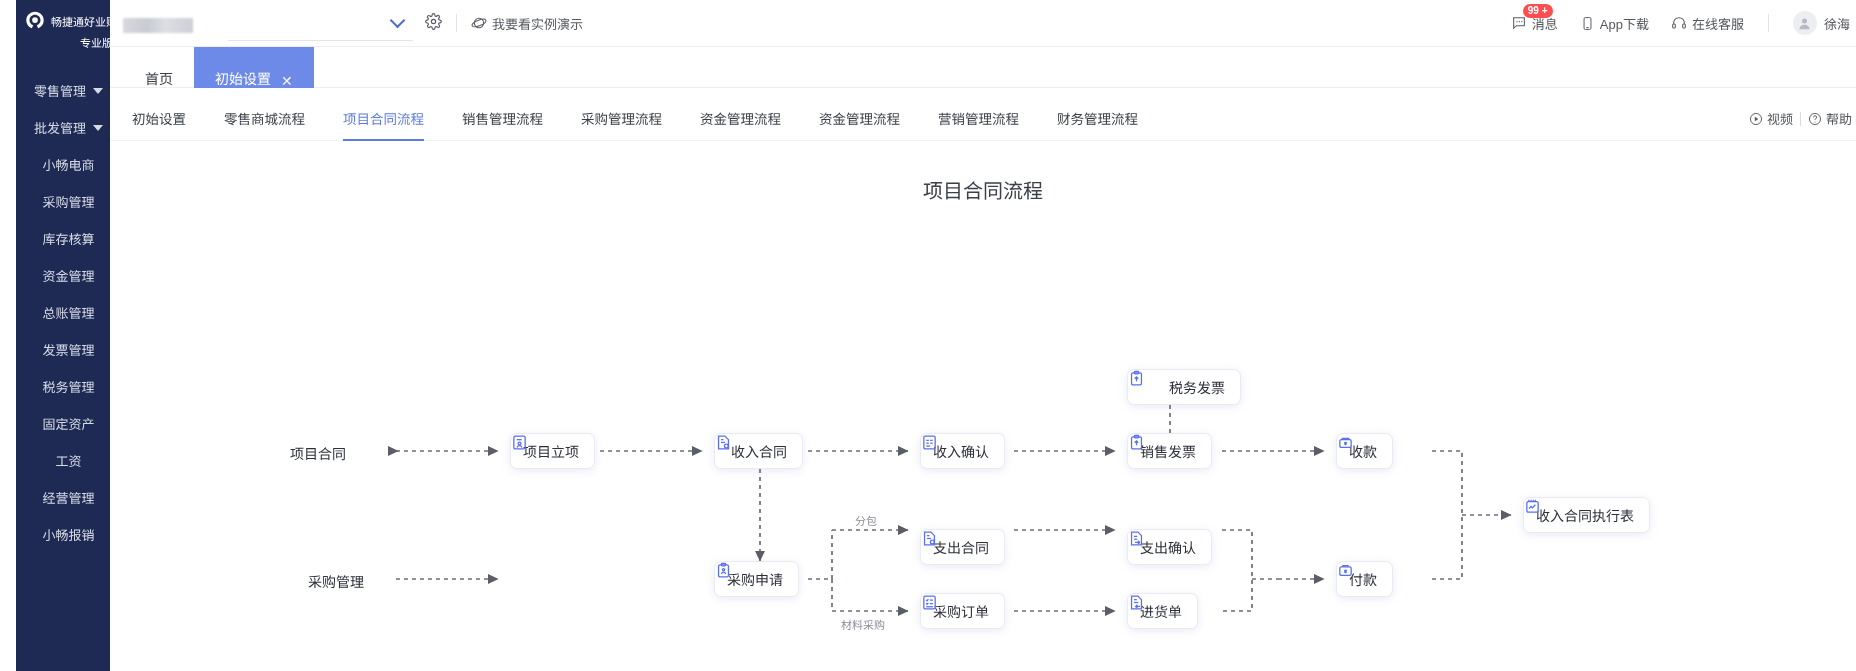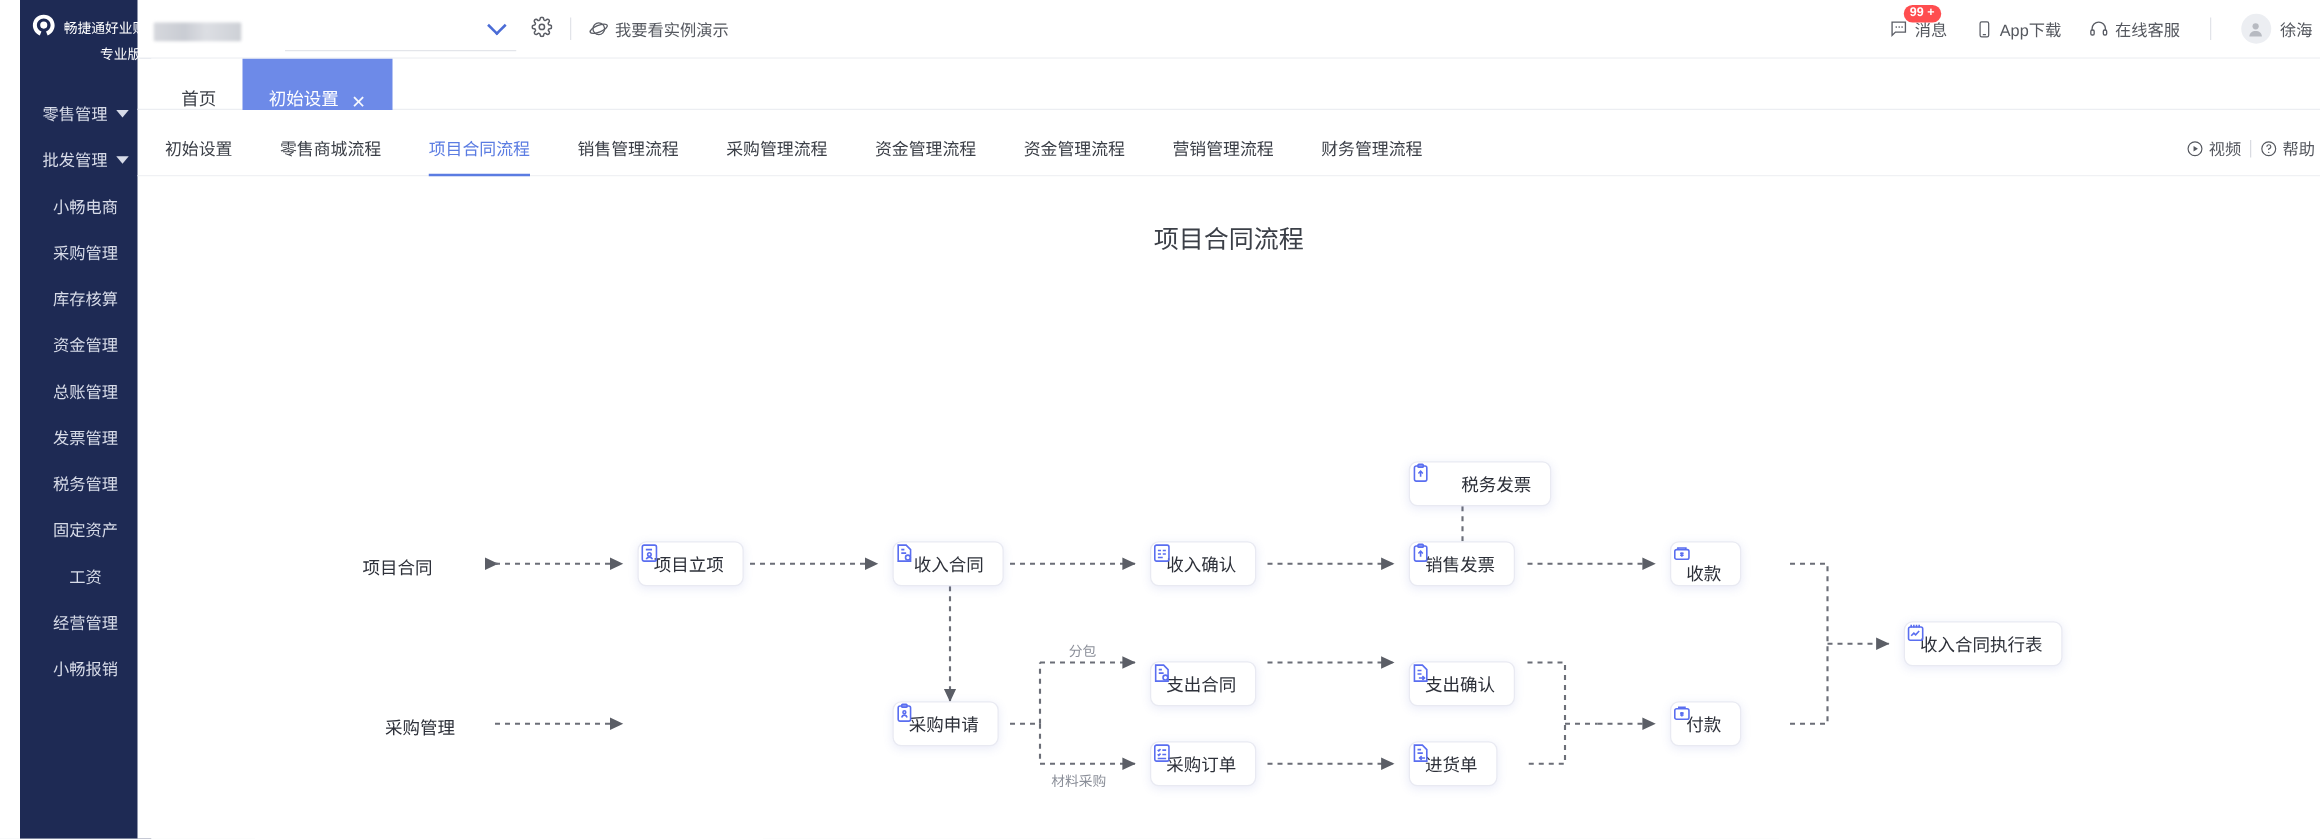--- a/index.html
+++ b/index.html
@@ -449,21 +449,21 @@
       <div class="node" style="left:1017px; top:163px;padding-left:41px;">
         <svg class="ico" viewBox="0 0 24 24" fill="none" stroke="#5a6ef0" stroke-width="1.8">
           <rect x="5" y="4" width="14" height="17" rx="2"></rect>
             <rect x="9" y="2" width="6" height="3.4" rx="1"></rect>
             <path d="M12 16V10"></path>
             <path d="M9.5 12.4 12 9.8l2.5 2.6"></path>
         </svg>
         <span>税务发票</span>
       </div>
 
-      <div class="node" style="left:1226px; top:227px;align-items:flex-end;">
+      <div class="node" style="left:1226px; top:227px;">
         <svg class="ico" viewBox="0 0 24 24" fill="none" stroke="#5a6ef0" stroke-width="1.8">
           <path d="M6 8h12a2 2 0 0 1 2 2v7a2 2 0 0 1-2 2H6a2 2 0 0 1-2-2v-7a2 2 0 0 1 2-2z"></path>
             <path d="M7.5 8V6.2h9V8"></path>
             <path d="M10 12.2h4M10 14.4h4M12 11v5"></path>
         </svg>
         <span>收款</span>
       </div>
 
       <div class="node" style="left:1413px; top:291px;">
         <svg class="ico" viewBox="0 0 24 24" fill="none" stroke="#5a6ef0" stroke-width="1.8">

